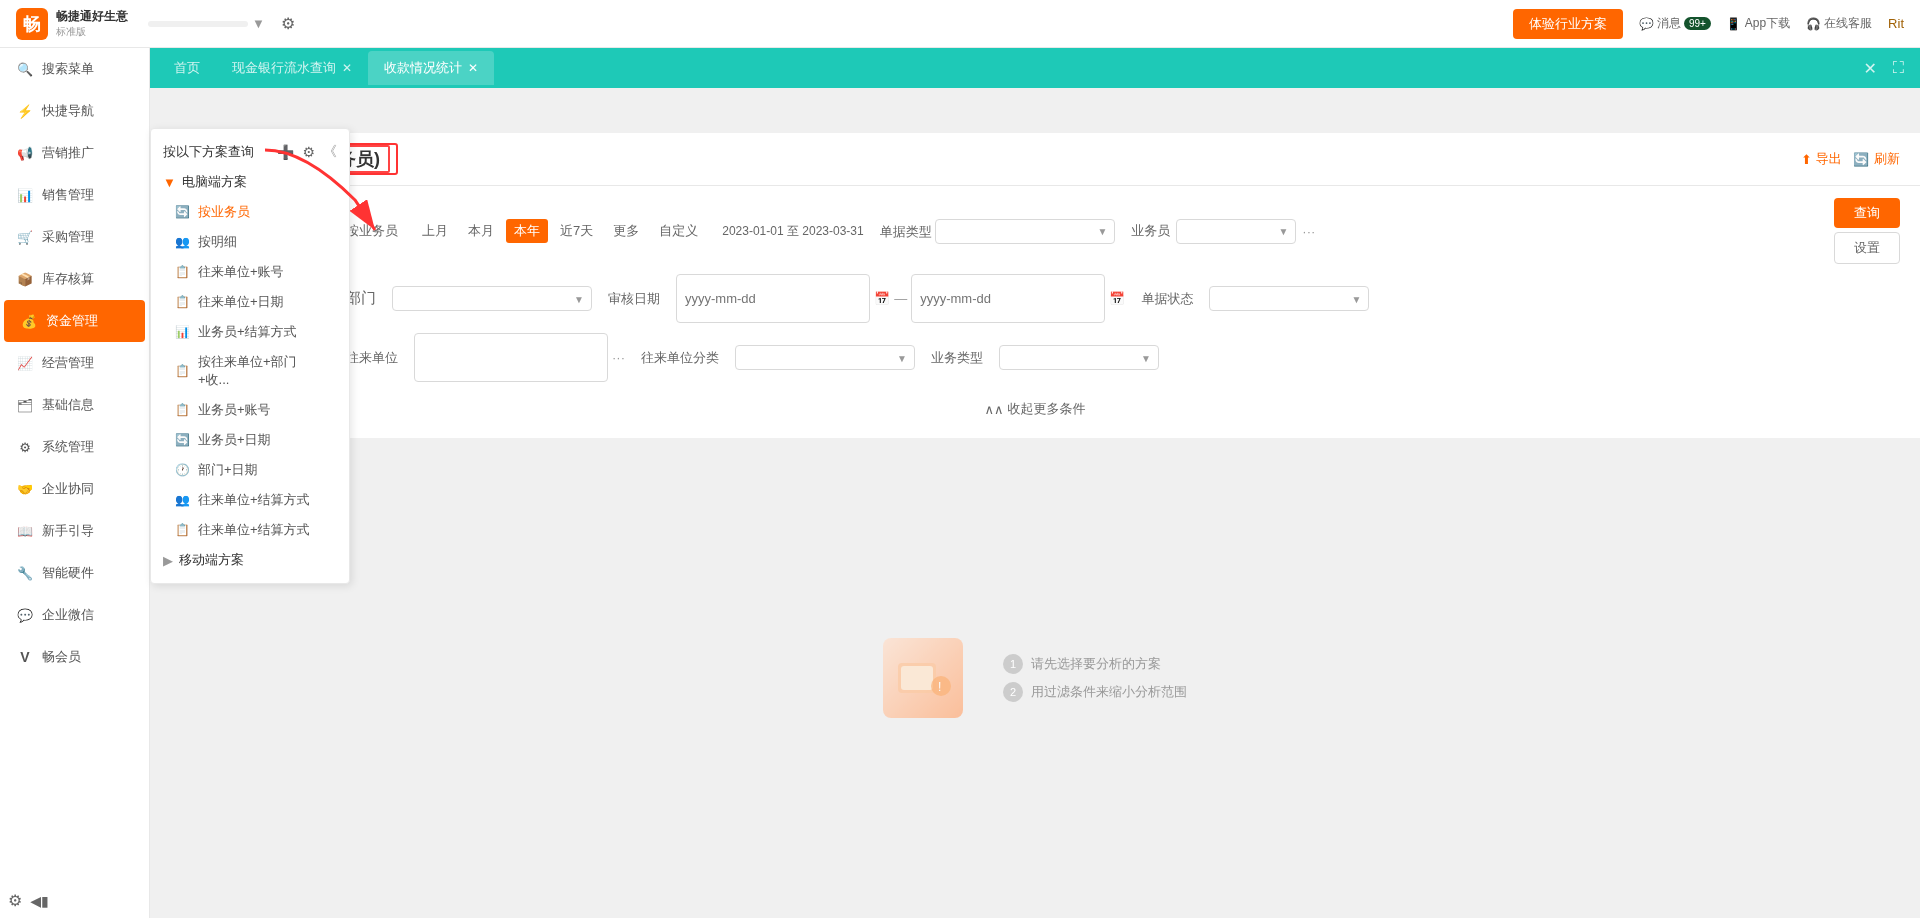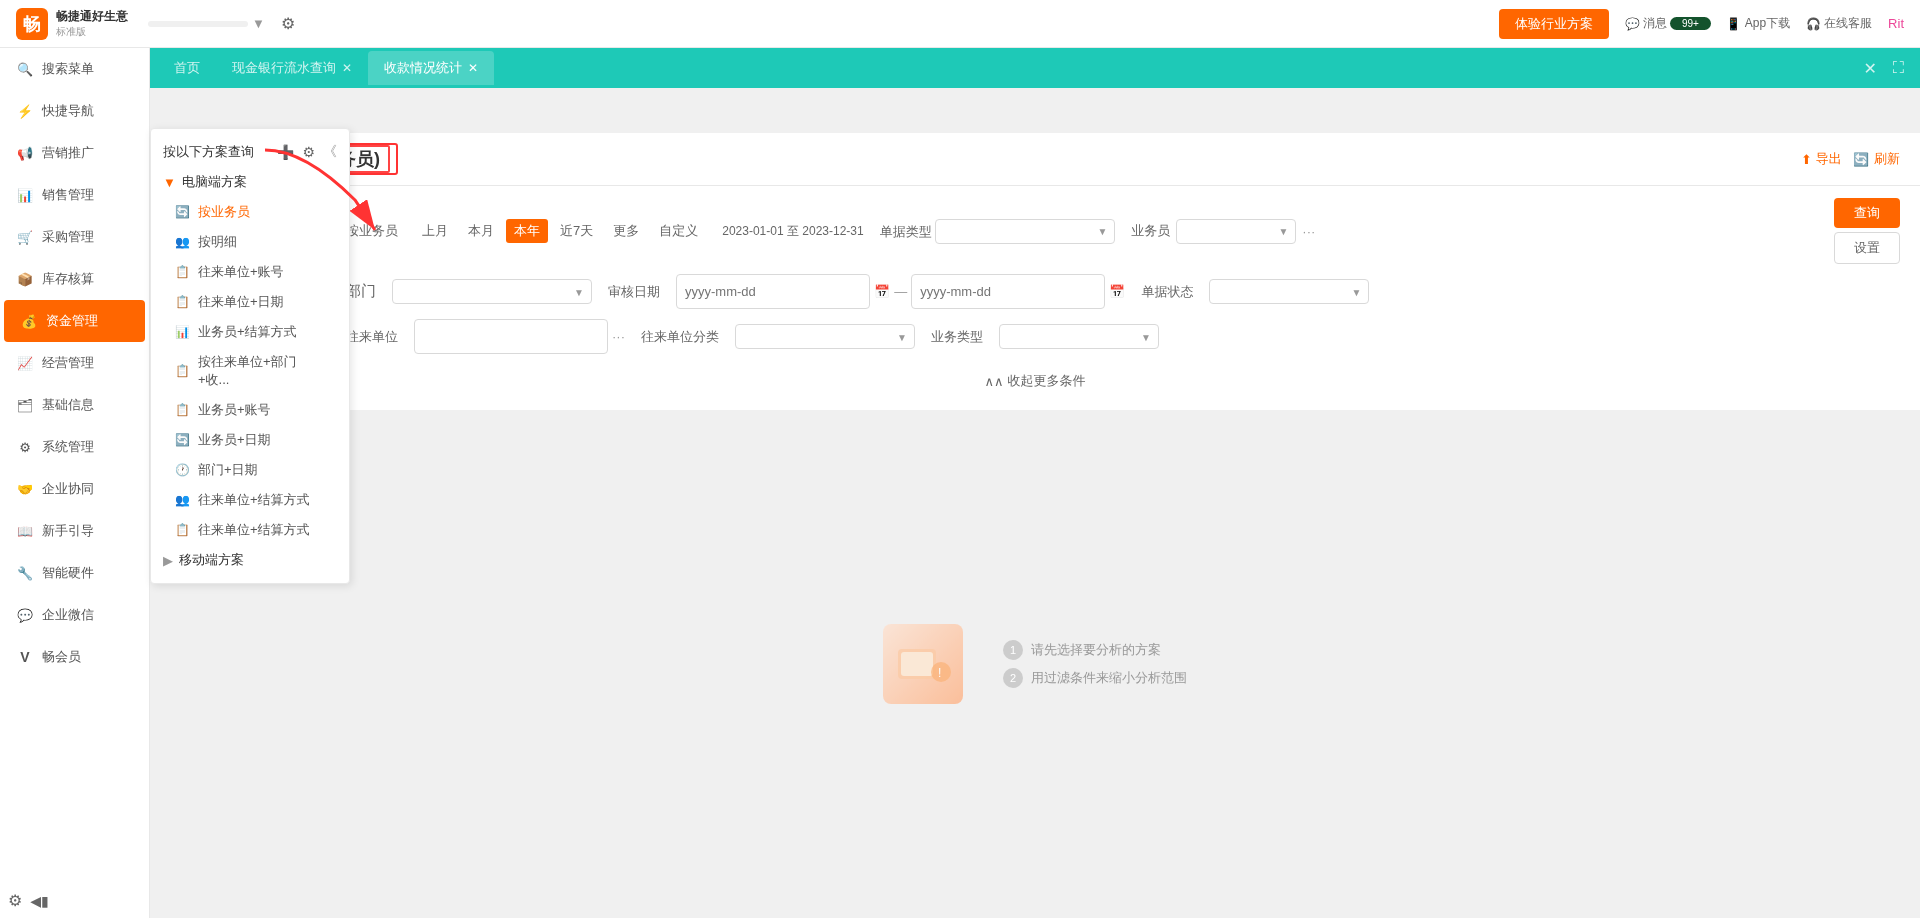--- a/index.html
+++ b/index.html
@@ -28,21 +28,21 @@
       color: #fff; font-size: 18px; font-weight: bold;
     }
     .header-right {
       display: flex; align-items: center; gap: 16px;
     }
     .industry-btn {
       background: #ff6600; color: #fff; border: none;
       padding: 6px 16px; border-radius: 4px; cursor: pointer; font-size: 13px;
     }
     .header-actions { display: flex; align-items: center; gap: 16px; font-size: 12px; color: #666; }
-    .badge { background: #14532d; color: #fff; border-radius: 10px; padding: 1px 12px; font-size: 10px; }
+    .badge { background: #14532d; color: #fff; border-radius: 10px; padding: 1px 5px; font-size: 10px; }
 
     
     .main-layout { display: flex; height: calc(100vh - 48px); }
 
     
     .sidebar {
       width: 150px; background: #fff;
       border-right: 1px solid #e8e8e8;
       display: flex; flex-direction: column;
       overflow-y: auto;
@@ -114,21 +114,21 @@
       border: 1px solid #d9d9d9; border-radius: 4px; padding: 4px 28px 4px 8px;
       font-size: 13px; color: #333; background: #fff; cursor: pointer;
       min-width: 120px; appearance: none; position: relative;
     }
     .select-wrapper { position: relative; display: inline-block; }
     .select-wrapper::after {
       content: '▼'; position: absolute; right: 8px; top: 50%; transform: translateY(-50%);
       font-size: 10px; color: #999; pointer-events: none;
     }
     .filter-input {
-      border: 1px solid #d9d9d9; border-radius: 4px; padding: 9px 8px;
+      border: 1px solid #d9d9d9; border-radius: 4px; padding: 16px 8px;
       font-size: 13px; color: #333; min-width: 140px;
     }
     .date-input-group { display: flex; align-items: center; gap: 4px; }
     .dash { color: #999; }
     .query-btn {
       background: #ff6600; color: #fff; border: none;
       padding: 6px 20px; border-radius: 4px; cursor: pointer; font-size: 13px;
     }
     .settings-btn {
       border: 1px solid #d9d9d9; background: #fff; color: #666;
@@ -224,21 +224,21 @@
           <span class="badge">99+</span>
         </span>
         <span style="cursor:pointer;display:flex;align-items:center;gap:3px;">
           <span>📱</span>
           <span>App下载</span>
         </span>
         <span style="cursor:pointer;display:flex;align-items:center;gap:3px;">
           <span>🎧</span>
           <span>在线客服</span>
         </span>
-        <span style="cursor:pointer;color:#ec4899;font-size:13px;">Rit</span>
+        <span style="cursor:pointer;color:#a16207;font-size:13px;">Rit</span>
       </div>
     </div>
   </div>
 
   <div class="main-layout">
 
     <div class="sidebar">
       <div class="sidebar-item">
         <span class="sidebar-icon">🔍</span>
         <span>搜索菜单</span>
@@ -356,21 +356,21 @@
               <span class="date-tab">上月</span>
               <span class="date-tab">本月</span>
               <span class="date-tab active">本年</span>
               <span class="date-tab">近7天</span>
               <span class="date-tab">更多</span>
               <span class="date-tab">自定义</span>
             </div>
             <span style="font-size:12px;color:#666;">
               <span>2023-01-01</span>
               <span> 至 </span>
-              <span>2023-12-31</span>
+              <span>2023-03-31</span>
             </span>
             <div class="select-wrapper">
               <span style="color:#666;font-size:13px;">单据类型</span>
               <select class="filter-select" style="min-width:180px;"></select>
             </div>
             <div style="display:flex;align-items:center;gap:6px;">
               <span style="color:#666;font-size:13px;">业务员</span>
               <div class="select-wrapper">
                 <select class="filter-select" style="min-width:120px;"></select>
               </div>

